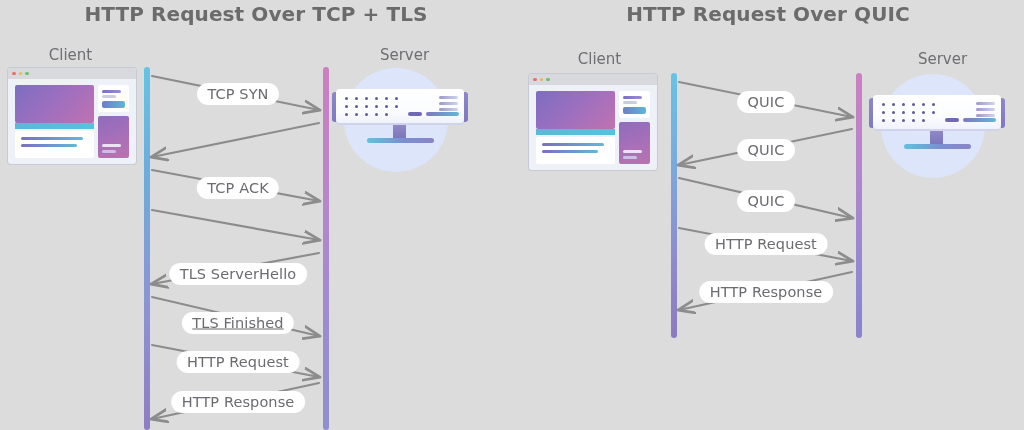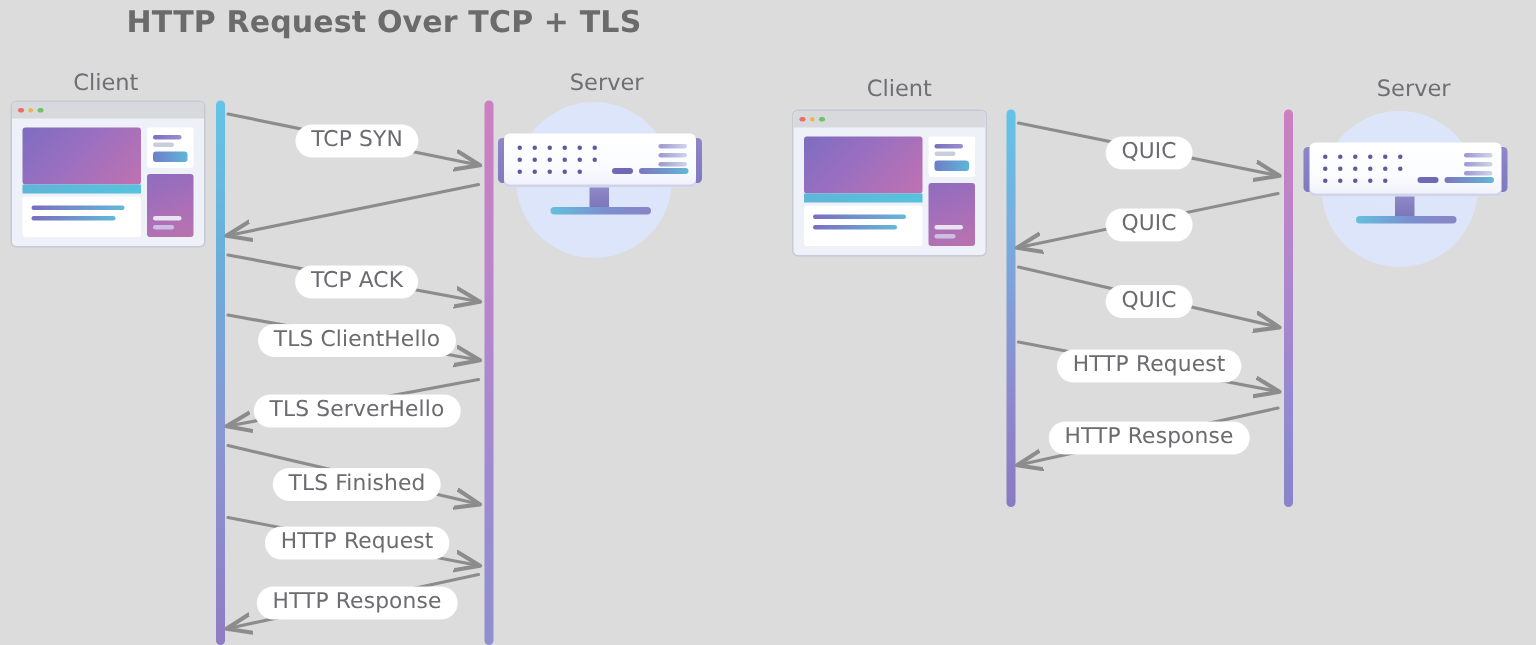--- a/index.html
+++ b/index.html
@@ -253,29 +253,29 @@
         <line x1="152" y1="210" x2="319" y2="240" marker-end="url(#ah-r)"></line>
         <line x1="319" y1="253" x2="152" y2="284" marker-end="url(#ah-l)"></line>
         <line x1="152" y1="297" x2="319" y2="336" marker-end="url(#ah-r)"></line>
         <line x1="152" y1="345" x2="319" y2="377" marker-end="url(#ah-r)"></line>
         <line x1="319" y1="383" x2="152" y2="419" marker-end="url(#ah-l)"></line>
       </g>
     </svg>
 
     <div class="msg-pill" style="left:238px; top:94px;">TCP SYN</div>
     <div class="msg-pill" style="left:238px; top:188px;">TCP ACK</div>
-    <div class="msg-pill" style="left:238px; top:227px;">TLS ClientHello</div>
     <div class="msg-pill" style="left:238px; top:274px;text-align:center;">TLS ServerHello</div>
-    <div class="msg-pill" style="left:238px; top:323px;">TLS Finished</div>
+    <div class="msg-pill" style="left:238px; top:323px;text-decoration:underline;">TLS Finished</div>
     <div class="msg-pill" style="left:238px; top:362px;">HTTP Request</div>
     <div class="msg-pill" style="left:238px; top:402px;">HTTP Response</div>
   </div>
 
   <div class="panel panel-right">
 
+    <div class="diagram-title">HTTP Request Over QUIC</div>
 
     <div class="actor-label" style="left:45px; top:50px; width:85px;">Client</div>
     <div class="actor-label" style="left:388px; top:50px; width:85px;">Server</div>
 
     <div class="browser" style="left:17px; top:74px; width:128px; height:96px;">
       <div class="browser-bar">
         <span class="dot dot-r"></span>
         <span class="dot dot-y"></span>
         <span class="dot dot-g"></span>
       </div>

